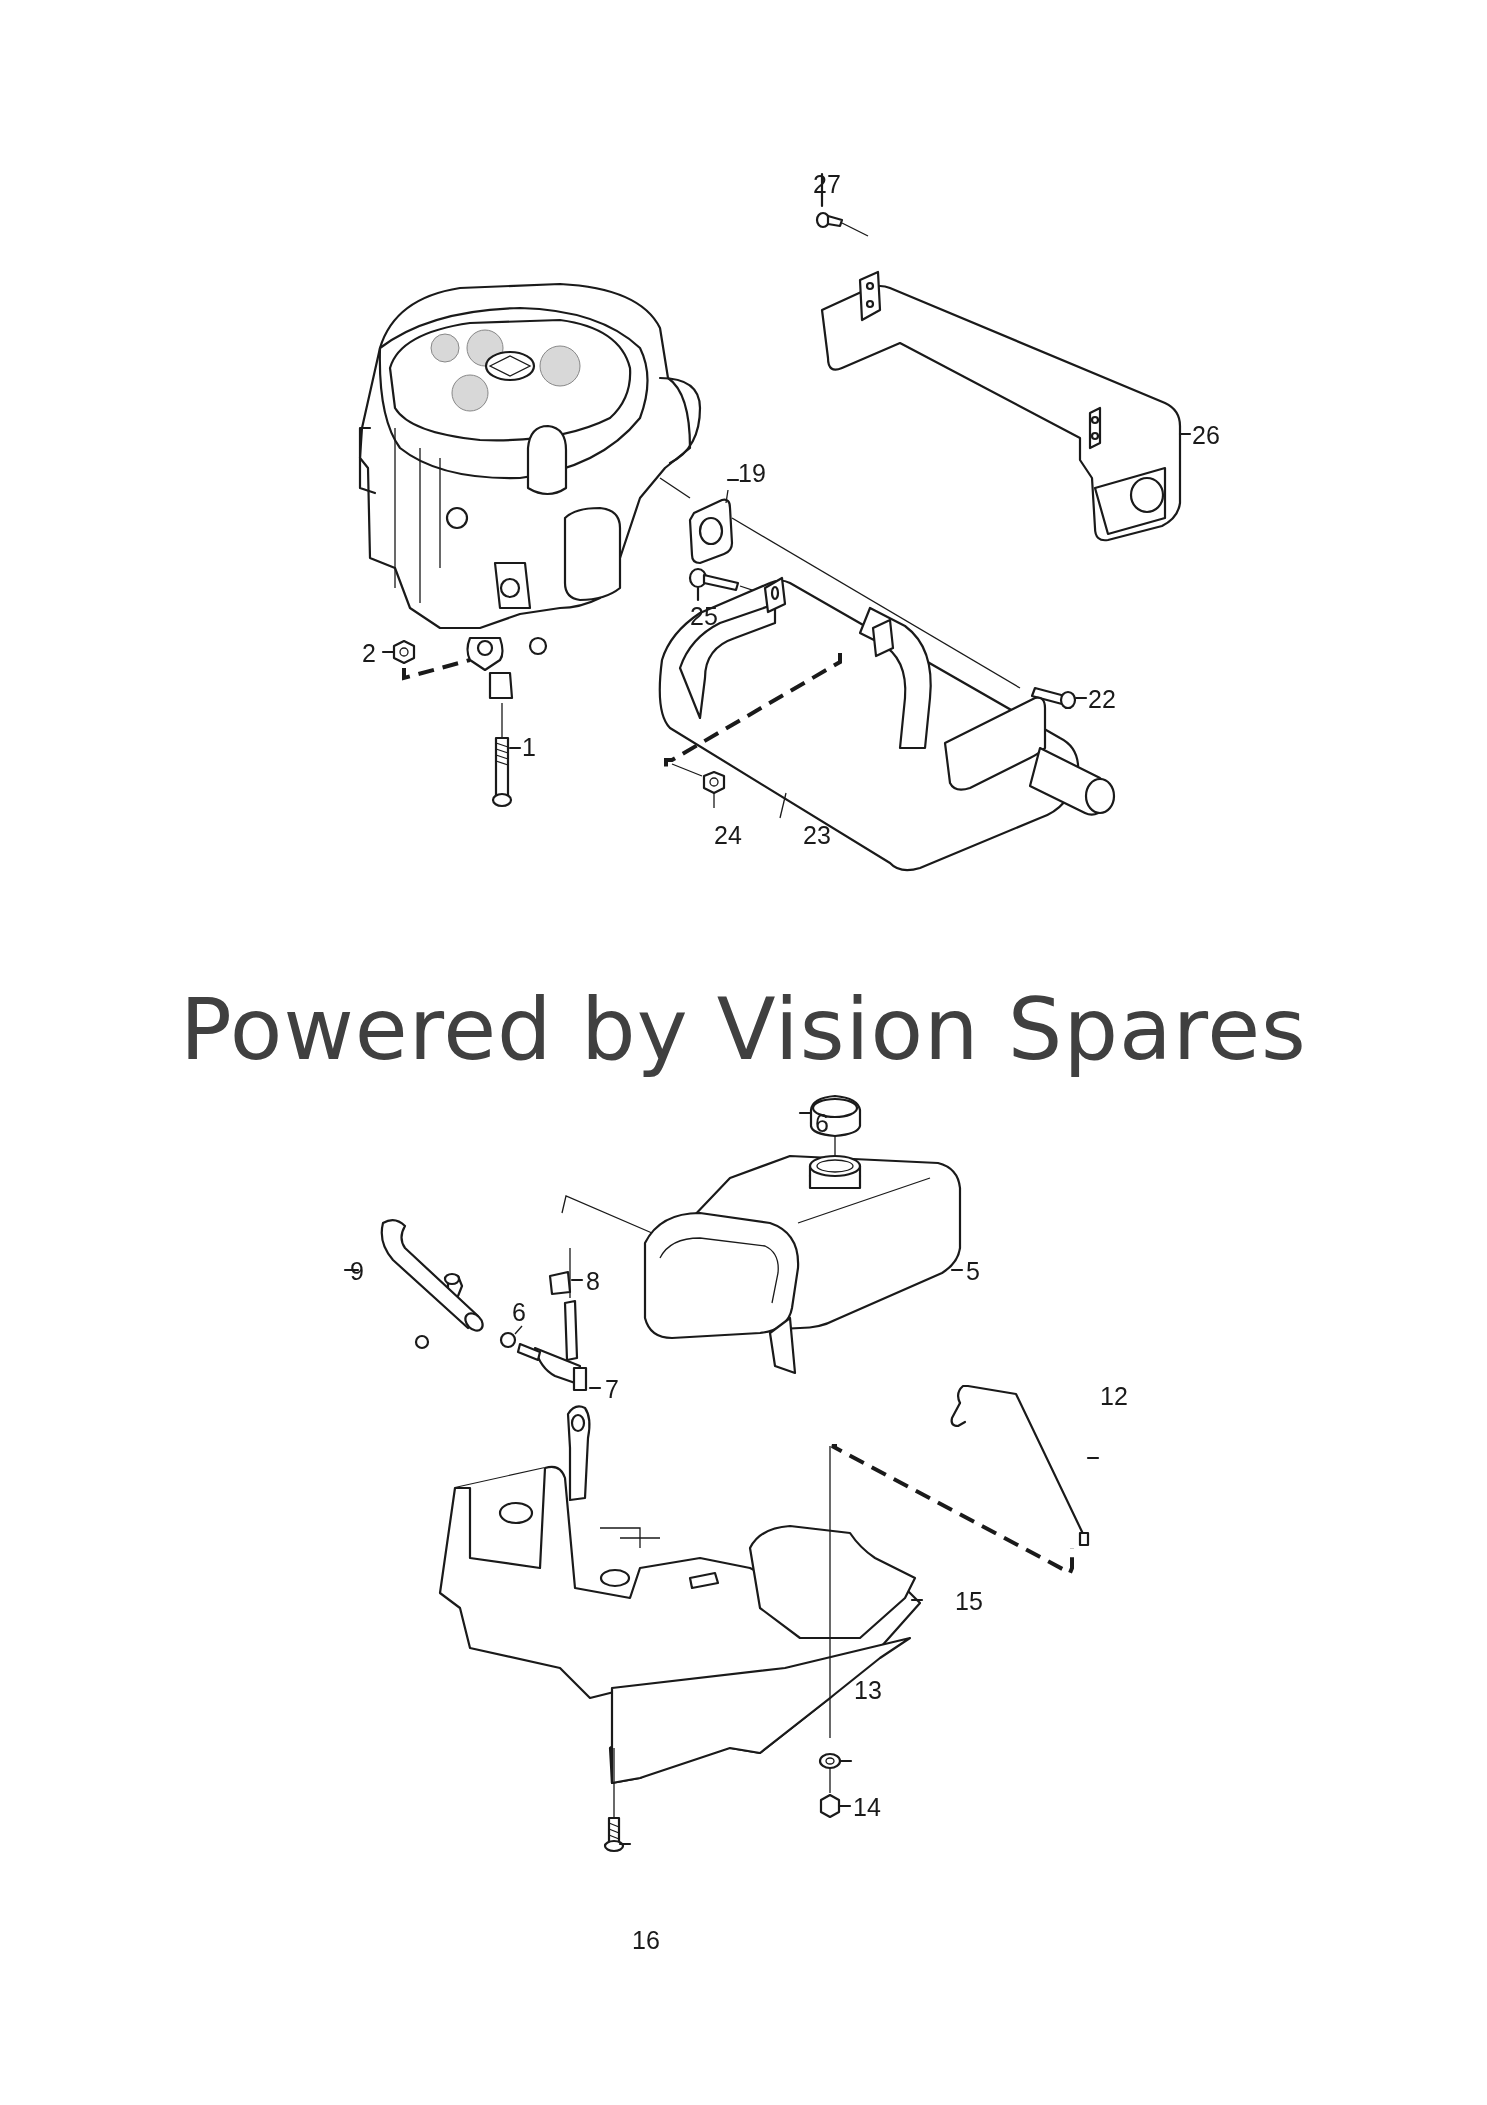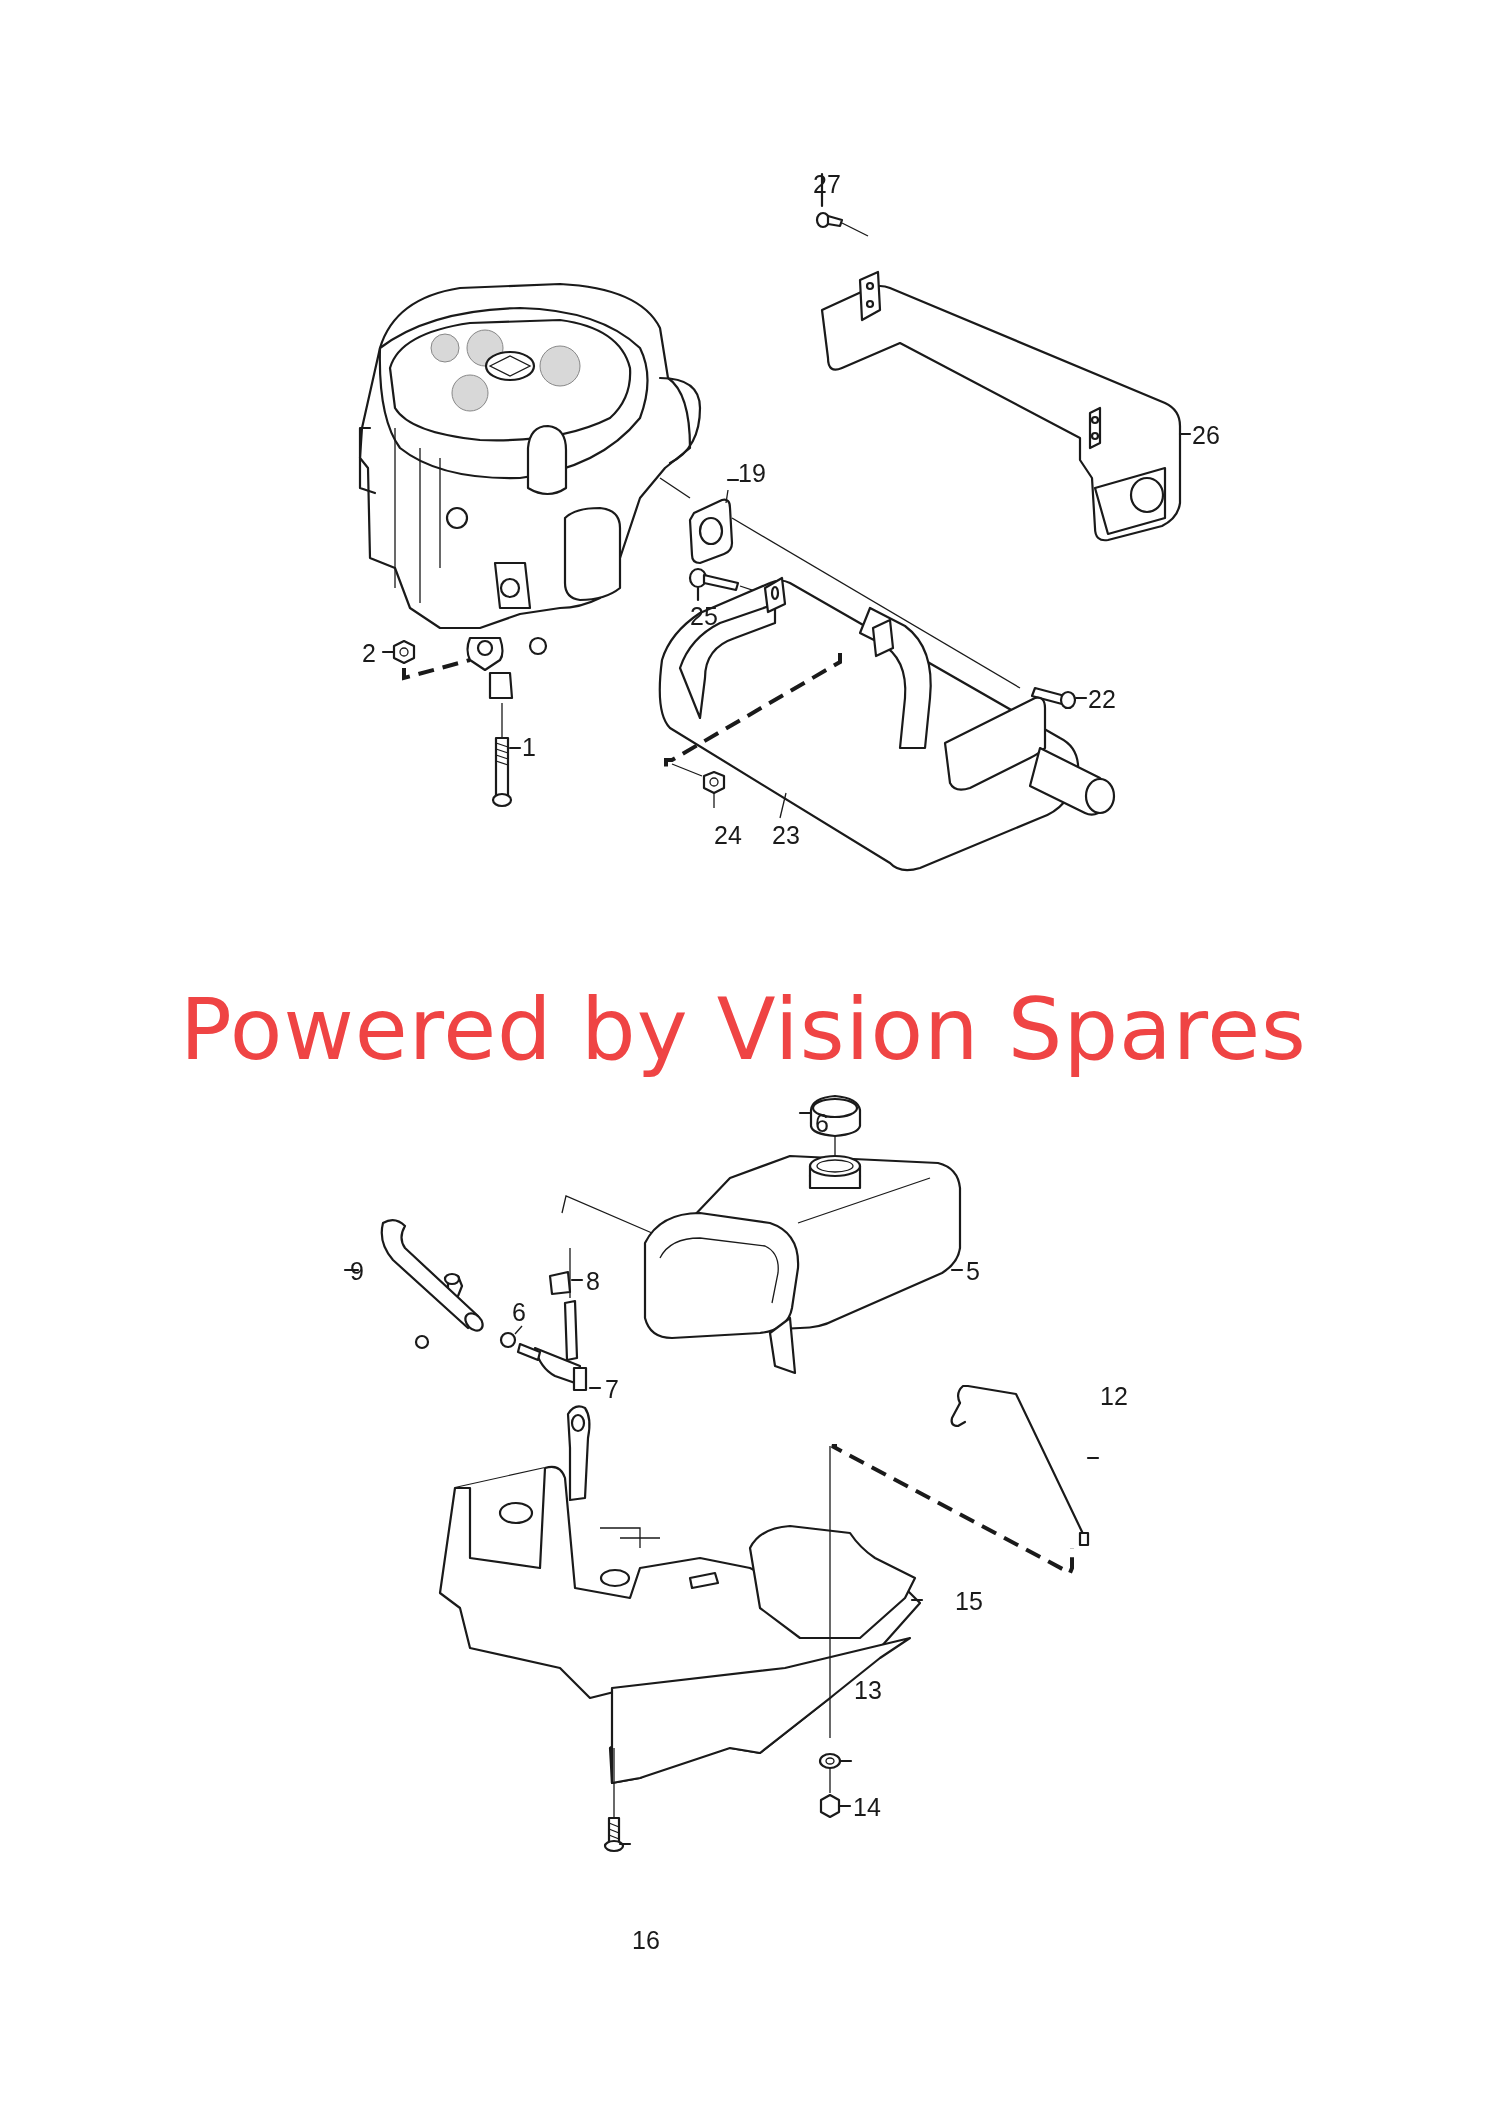--- a/index.html
+++ b/index.html
@@ -3,21 +3,21 @@
 <meta charset="utf-8">
 <style>
   html, body { margin: 0; padding: 0; background: #ffffff; }
   body { width: 1487px; height: 2105px; position: relative; overflow: hidden;
          font-family: "Liberation Sans", sans-serif; }
   .diagram { position: absolute; left: 0; top: 0; width: 1487px; height: 2105px; margin-top: 48px; }
   .diagram svg { position: absolute; left: 0; top: 0; }
   .callout { position: absolute; font-family: "Liberation Sans", sans-serif;
              font-size: 25px; color: #1a1a1a; line-height: 1; white-space: nowrap; }
   .watermark { position: absolute; left: 0; top: 938px; width: 1487px; text-align: center;
-               font-family: "DejaVu Sans", sans-serif; font-size: 86px; color: #ef4444;
+               font-family: "DejaVu Sans", sans-serif; font-size: 86px; color: #404040;
                letter-spacing: 1px; line-height: 1; }
   .stroke { fill: none; stroke: #1a1a1a; stroke-width: 2.2; stroke-linejoin: round; stroke-linecap: round; }
   .thin { fill: none; stroke: #1a1a1a; stroke-width: 1.3; }
   .fillw { fill: #ffffff; stroke: #1a1a1a; stroke-width: 2.2; stroke-linejoin: round; }
   .dash { fill: none; stroke: #1a1a1a; stroke-width: 4; stroke-dasharray: 16 9; }
   .mesh { fill: #d8d8d8; stroke: #888; stroke-width: 1; }
 </style>
 </head>
 <body>
 
@@ -227,21 +227,21 @@
   </svg>
 
   <span class="callout" style="left:813px;top:124px">27</span>
   <span class="callout" style="left:1192px;top:375px">26</span>
   <span class="callout" style="left:738px;top:413px">19</span>
   <span class="callout" style="left:690px;top:556px">25</span>
   <span class="callout" style="left:362px;top:593px">2</span>
   <span class="callout" style="left:1088px;top:639px">22</span>
   <span class="callout" style="left:522px;top:687px">1</span>
   <span class="callout" style="left:714px;top:775px">24</span>
-  <span class="callout" style="left:772px;top:775px">23</span>
+  <span class="callout" style="left:803px;top:775px">23</span>
 
   <span class="callout" style="left:815px;top:1063px">6</span>
   <span class="callout" style="left:350px;top:1211px">9</span>
   <span class="callout" style="left:586px;top:1221px">8</span>
   <span class="callout" style="left:966px;top:1211px">5</span>
   <span class="callout" style="left:512px;top:1252px">6</span>
   <span class="callout" style="left:605px;top:1329px">7</span>
   <span class="callout" style="left:1100px;top:1336px">12</span>
   <span class="callout" style="left:955px;top:1541px">15</span>
   <span class="callout" style="left:854px;top:1630px">13</span>

